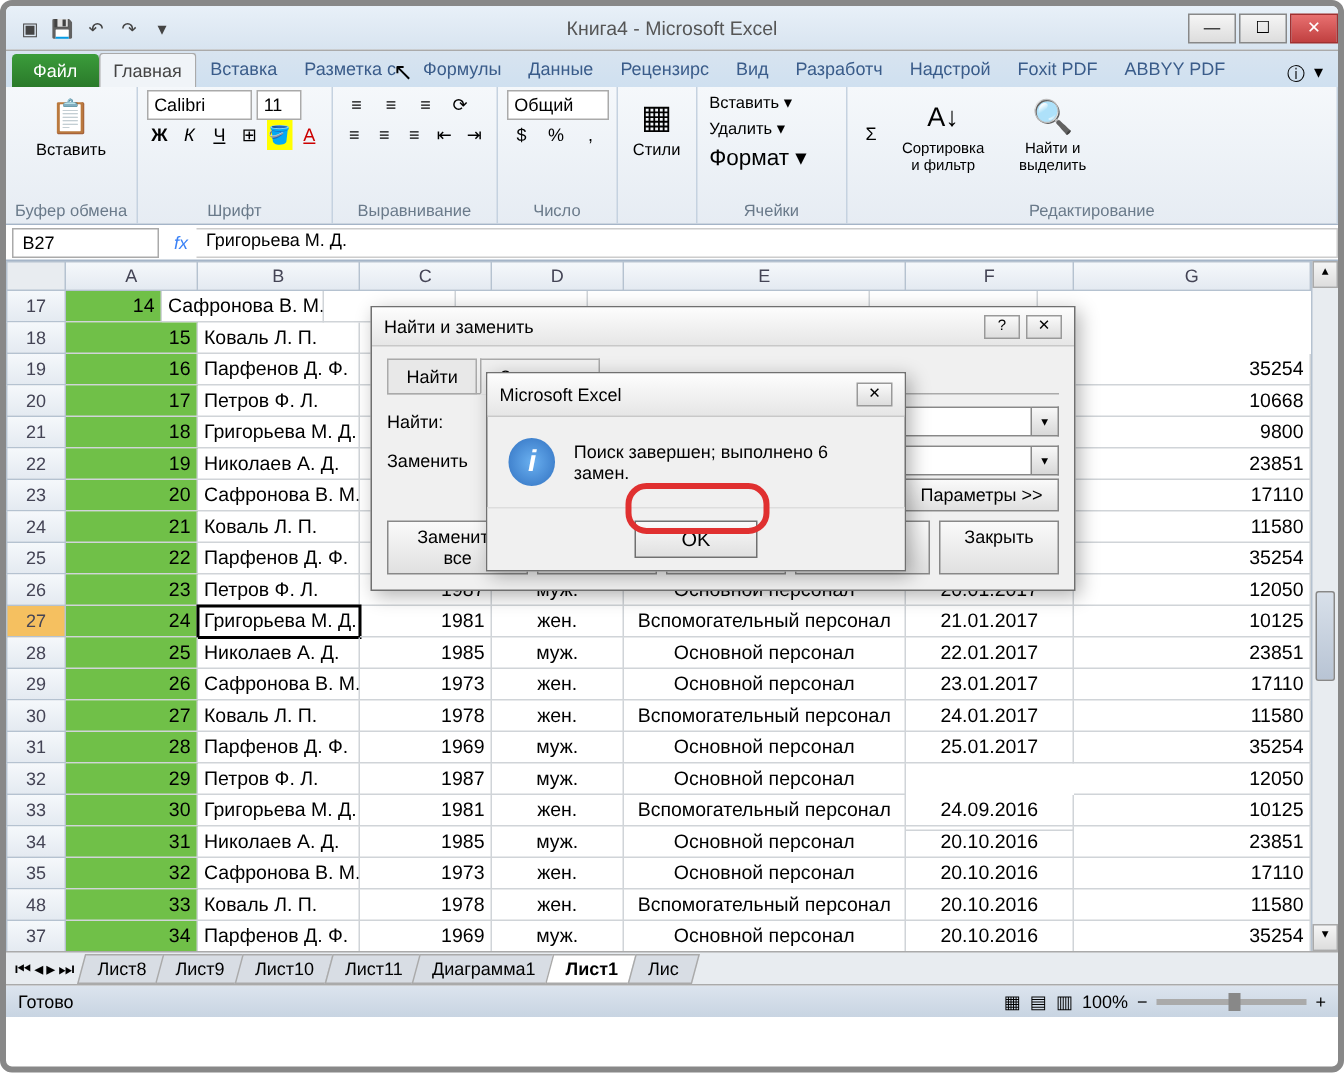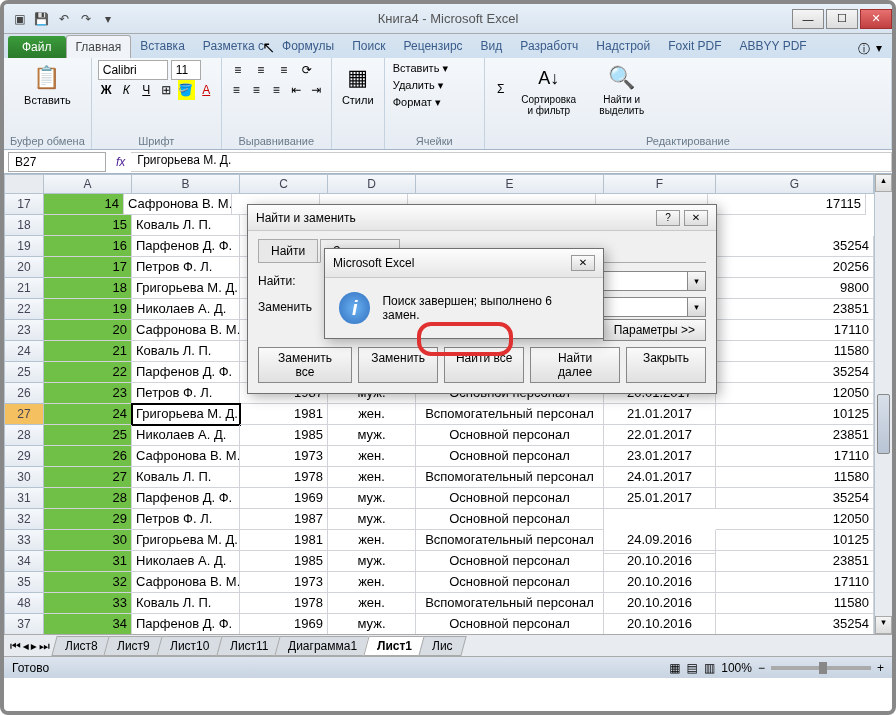--- a/index.html
+++ b/index.html
@@ -27,21 +27,21 @@
 .group-label { text-align: center; color: #6a7a8a; font-size: 11px; margin-top: auto; padding-bottom: 2px; }
 .group-row { display: flex; align-items: center; gap: 3px; }
 .big-btn { display: flex; flex-direction: column; align-items: center; padding: 2px 4px; cursor: pointer; }
 .big-btn .icon { width: 32px; height: 32px; display: flex; align-items: center; justify-content: center; font-size: 22px; }
 .small-btn { width: 20px; height: 20px; display: flex; align-items: center; justify-content: center; border: 1px solid transparent; cursor: pointer; font-size: 12px; }
 .combo { height: 20px; border: 1px solid #aaa; background: #fff; font-size: 12px; padding: 0 4px; }
 
 
 .formula-bar { height: 24px; display: flex; align-items: center; border-bottom: 1px solid #a5b5c8; font-size: 12px; }
 .name-box { width: 98px; border: 1px solid #aaa; height: 20px; margin: 0 4px; padding: 0 6px; display: flex; align-items: center; background: #fff; }
-.fx-btn { padding: 0 6px; font-style: italic; color: #4c1d95; }
+.fx-btn { padding: 0 6px; font-style: italic; color: #3b82f6; }
 .formula-input { flex: 1; border: 1px solid #ccc; border-left: none; height: 20px; padding: 0 6px; background: #fff; }
 
 
 .sheet { position: relative; }
 .col-headers { display: flex; height: 20px; }
 .corner { width: 40px; background: #e8ecf0; border: 1px solid #b5c2d0; }
 .col-h { background: linear-gradient(#f5f8fb,#e4eaf1); border: 1px solid #b5c2d0; border-left: none; text-align: center; font-size: 12px; color: #445; line-height: 19px; }
 .rows { height: 440px; overflow: hidden; }
 .row { display: flex; height: 21px; }
 .row-h { width: 40px; background: linear-gradient(#f5f8fb,#e4eaf1); border: 1px solid #b5c2d0; border-top: none; text-align: center; font-size: 12px; color: #445; line-height: 20px; }
@@ -119,21 +119,21 @@
 
 <span class="cursor">↖</span>
 
 <div class="ribbon-tabs">
   <div class="file-tab">Файл</div>
   <div id="tab-list" style="display: flex;">
       <div class="tab active">Главная</div>
       <div class="tab">Вставка</div>
       <div class="tab">Разметка с</div>
       <div class="tab">Формулы</div>
-      <div class="tab">Поиск</div>
+      <div class="tab">Данные</div>
       <div class="tab">Рецензирс</div>
       <div class="tab">Вид</div>
       <div class="tab">Разработч</div>
       <div class="tab">Надстрой</div>
       <div class="tab">Foxit PDF</div>
       <div class="tab">ABBYY PDF</div>
     </div>
   <div class="tab-help">
     <span>ⓘ</span>
     <span>▾</span>
@@ -180,30 +180,39 @@
     </div>
     <div class="group-row">
       <span class="small-btn">≡</span>
       <span class="small-btn">≡</span>
       <span class="small-btn">≡</span>
       <span class="small-btn">⇤</span>
       <span class="small-btn">⇥</span>
     </div>
     <div class="group-label">Выравнивание</div>
   </div>
+  <div class="group" style="width:80px">
+    <input class="combo" style="width: 68px;" value="Общий">
+    <div class="group-row">
+      <span class="small-btn">$</span>
+      <span class="small-btn">%</span>
+      <span class="small-btn">,</span>
+    </div>
+    <div class="group-label">Число</div>
+  </div>
   <div class="group">
     <div class="big-btn">
       <span class="icon">▦</span>
       <span>Стили</span>
     </div>
   </div>
   <div class="group" style="width:100px">
     <div style="font-size:11px;padding:2px">Вставить ▾</div>
     <div style="font-size:11px;padding:2px">Удалить ▾</div>
-    <div style="font-size:11px;padding:2px">Формат ▾</div>
+    <div style="font-size:15px;padding:2px">Формат ▾</div>
     <div class="group-label">Ячейки</div>
   </div>
   <div class="group" style="flex:1">
     <div class="group-row">
       <span class="small-btn">Σ</span>
       <div class="big-btn" style="width:70px">
         <span class="icon" style="font-size:18px">A↓</span>
         <span style="font-size:10px;text-align:center">Сортировка и фильтр</span>
       </div>
       <div class="big-btn" style="width:70px">
@@ -233,27 +242,26 @@
         <div class="col-h" style="width: 112px;">F</div>
         <div class="col-h" style="width: 158px;">G</div>
       </div>
     <div class="vscroll" style="position:relative;width:18px">
       <div class="vscroll-btn">▴</div>
     </div>
   </div>
   <div class="rows" id="rows-container" style="position:relative">
     <div class="row">
         <div class="row-h">17</div>
-        <div class="cell col-A green num" style="width: 80px;">14</div>
+        <div class="cell col-A green num" style="width: 64px;">14</div>
         <div class="cell col-B" style="width: 108px;">Сафронова В. М.</div>
         <div class="cell col-C num" style="width: 88px;"></div>
         <div class="cell col-D ctr" style="width: 88px;"></div>
         <div class="cell col-E ctr" style="width: 188px;"></div>
         <div class="cell col-F ctr" style="width: 112px;"></div>
-        <div class="cell col-G num" style="width: 158px;">17115</div>
       </div>
       <div class="row">
         <div class="row-h">18</div>
         <div class="cell col-A green num" style="width: 88px;">15</div>
         <div class="cell col-B" style="width: 108px;">Коваль Л. П.</div>
         <div class="cell col-C num" style="width: 88px;"></div>
         <div class="cell col-D ctr" style="width: 88px;"></div>
         <div class="cell col-E ctr" style="width: 188px;"></div>
         <div class="cell col-F ctr" style="width: 112px;"></div>
       </div>
@@ -268,21 +276,21 @@
         <div class="cell col-G num" style="width: 158px;">35254</div>
       </div>
       <div class="row">
         <div class="row-h">20</div>
         <div class="cell col-A green num" style="width: 88px;">17</div>
         <div class="cell col-B" style="width: 108px;">Петров Ф. Л.</div>
         <div class="cell col-C num" style="width: 88px;"></div>
         <div class="cell col-D ctr" style="width: 88px;"></div>
         <div class="cell col-E ctr" style="width: 188px;"></div>
         <div class="cell col-F ctr" style="width: 112px;"></div>
-        <div class="cell col-G num" style="width: 158px;">20256</div>
+        <div class="cell col-G num" style="width: 158px;">10668</div>
       </div>
       <div class="row">
         <div class="row-h">21</div>
         <div class="cell col-A green num" style="width: 88px;">18</div>
         <div class="cell col-B" style="width: 108px;">Григорьева М. Д.</div>
         <div class="cell col-C num" style="width: 88px;"></div>
         <div class="cell col-D ctr" style="width: 88px;"></div>
         <div class="cell col-E ctr" style="width: 188px;"></div>
         <div class="cell col-F ctr" style="width: 112px;"></div>
         <div class="cell col-G num" style="width: 158px; padding-left: 48px;">9800</div>
@@ -527,14 +535,17 @@
   <div class="msg-title">
     <span>Microsoft Excel</span>
     <div class="dlg-title-btns">
       <div class="dlg-title-btn">✕</div>
     </div>
   </div>
   <div class="msg-body">
     <div class="msg-icon">i</div>
     <span>Поиск завершен; выполнено 6 замен.</span>
   </div>
+  <div class="msg-btns">
+    <button class="msg-ok">OK</button>
+  </div>
 </div>
 <div class="highlight"></div>
 
 </body></html>

